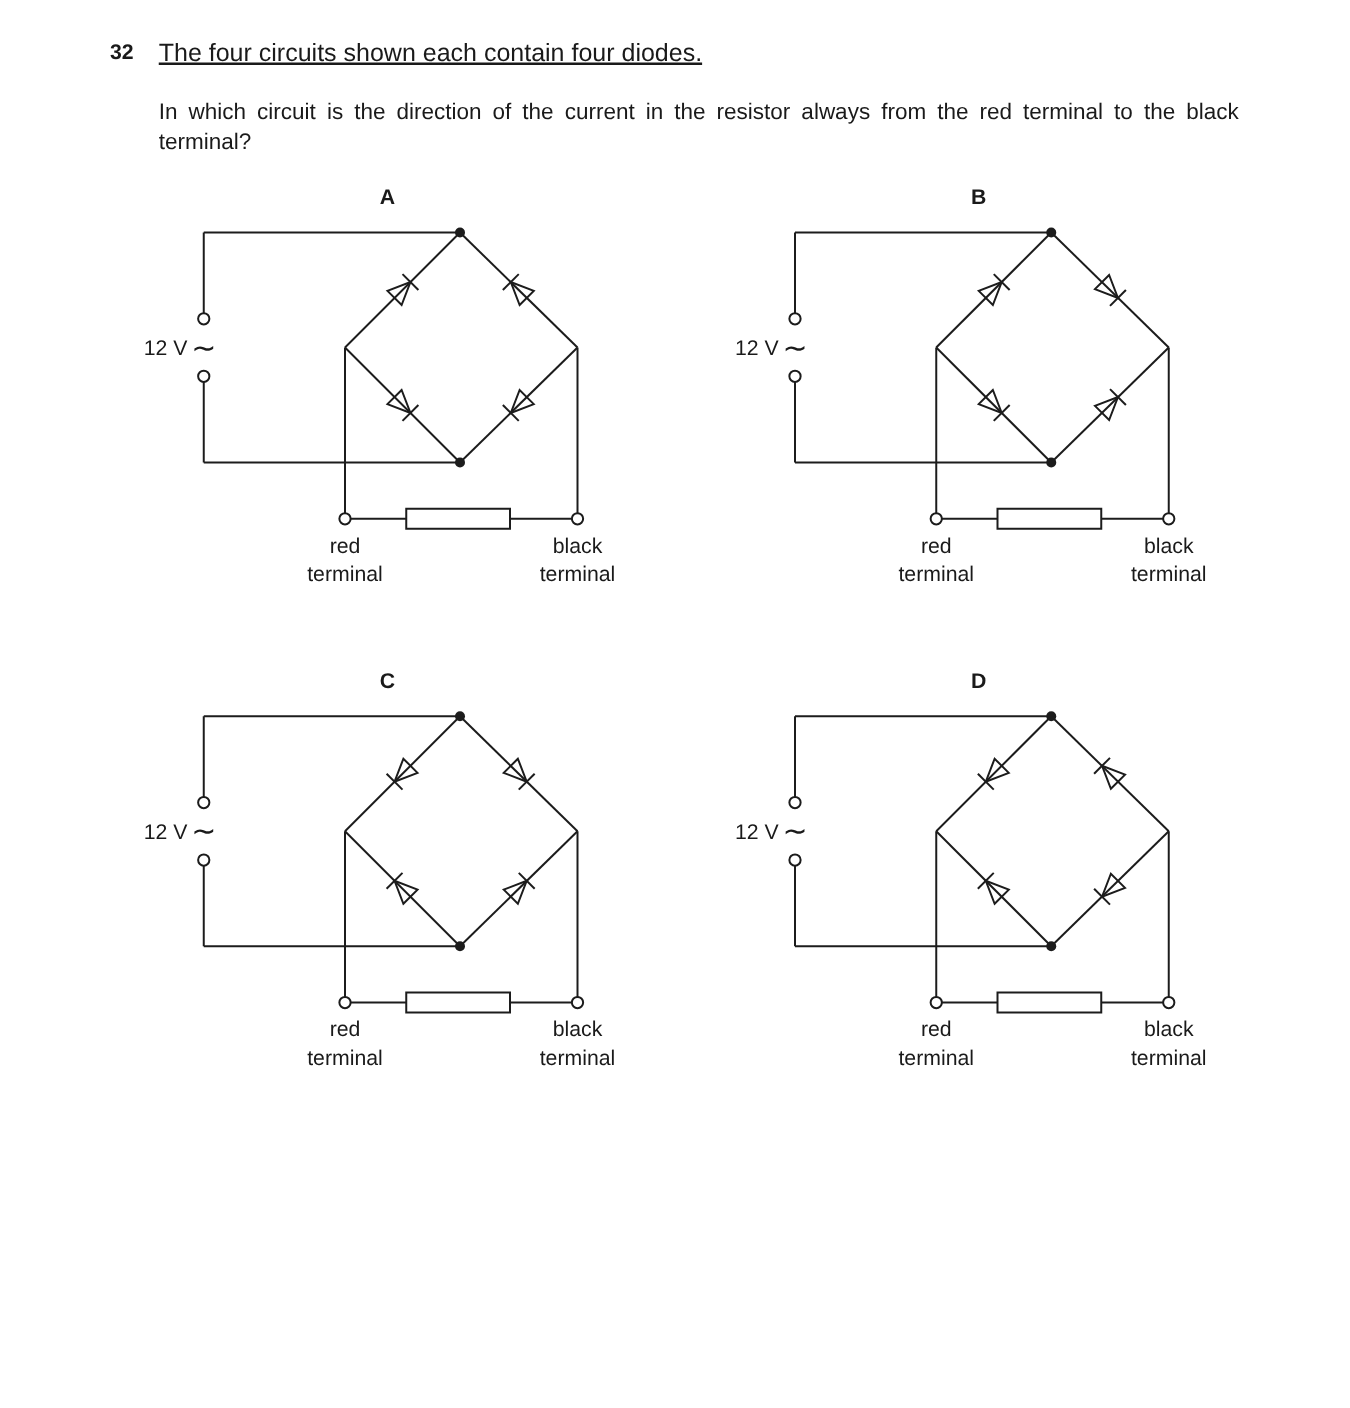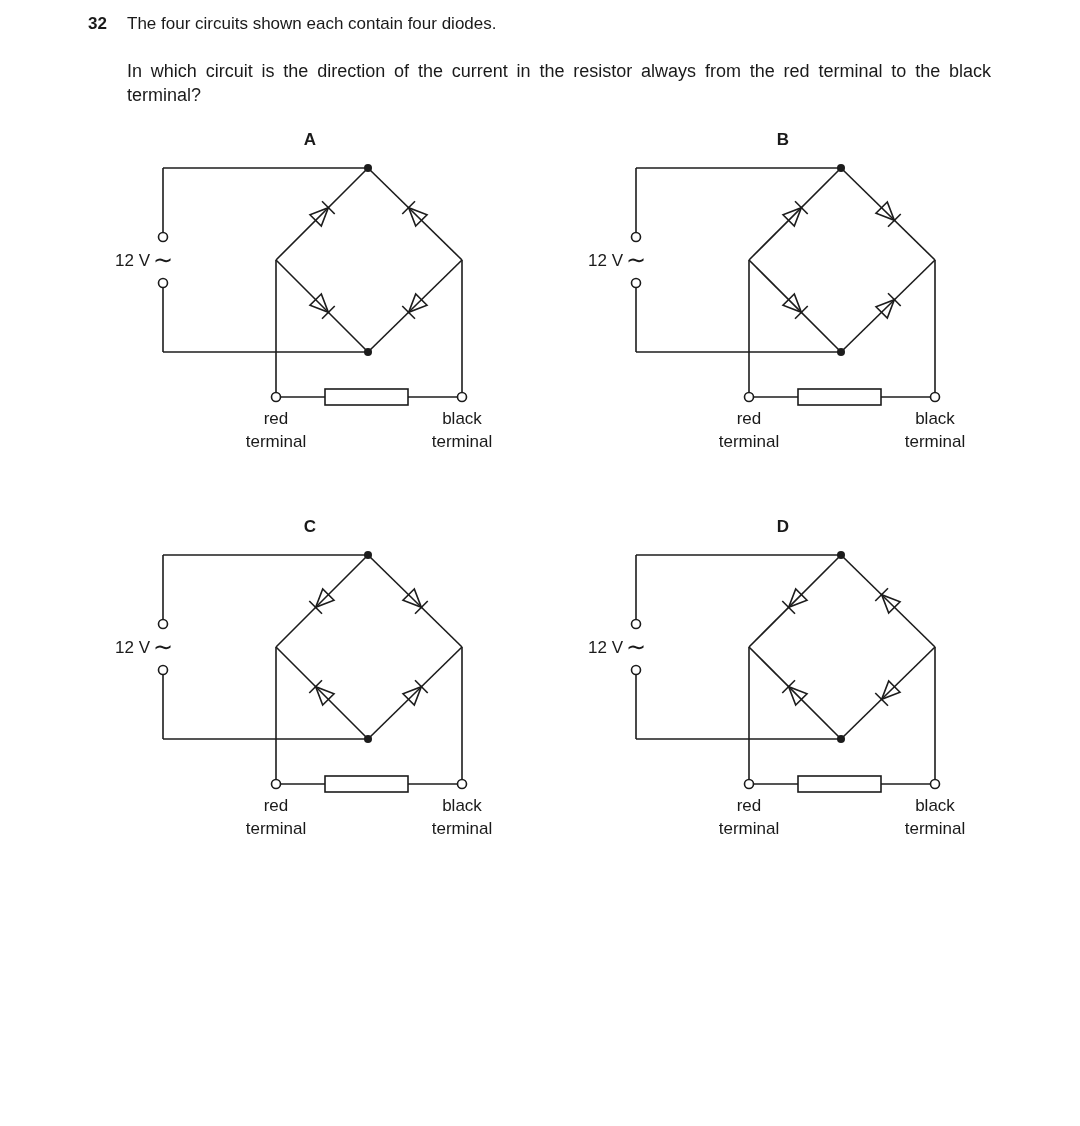--- a/index.html
+++ b/index.html
@@ -1,23 +1,23 @@
 <!DOCTYPE html>
 <html><head>
 <meta charset="utf-8">
 <style>
   html,body{margin:0;padding:0;}
   body{
     width:1080px;height:1126px;background:#ffffff;
     font-family:"Liberation Sans","DejaVu Sans",sans-serif;
     color:#1a1a1a;
   }
-  .page{position:relative;width:1080px;height:882px;background:#fff;overflow:hidden;}
+  .page{position:relative;width:1080px;height:882px;background:#fff;overflow:hidden;margin-top:18px;}
   .qnum{position:absolute;left:88px;top:14px;font-size:17px;font-weight:bold;}
-  .qintro{position:absolute;left:127px;top:14px;font-size:17px;}
+  .qintro{position:absolute;left:127px;top:14px;font-size:20px;text-decoration:underline;}
   .qbody{
     position:absolute;left:127px;top:59px;width:864px;
     font-size:18px;line-height:24px;text-align:justify;text-justify:inter-word;
   }
   .circuit{position:absolute;width:400px;height:336px;}
   svg{font-family:"Liberation Sans","DejaVu Sans",sans-serif;}
   svg text{fill:#1a1a1a;}
 </style>
 </head>
 <body>

